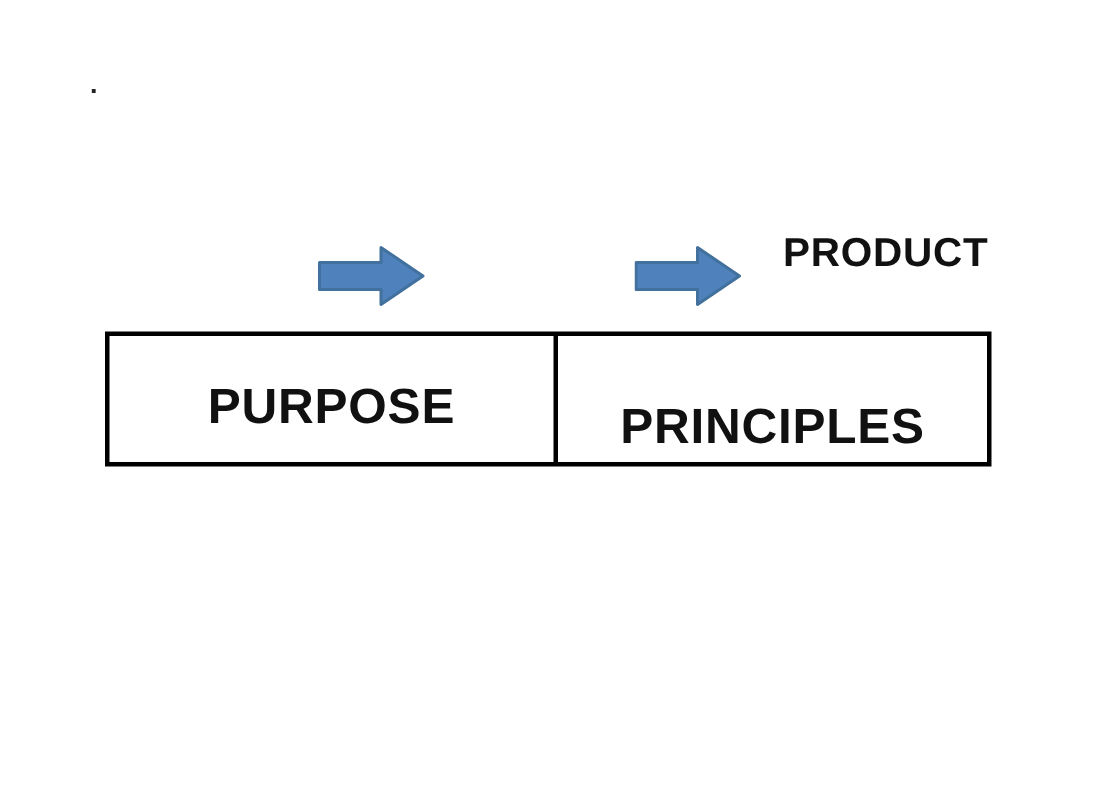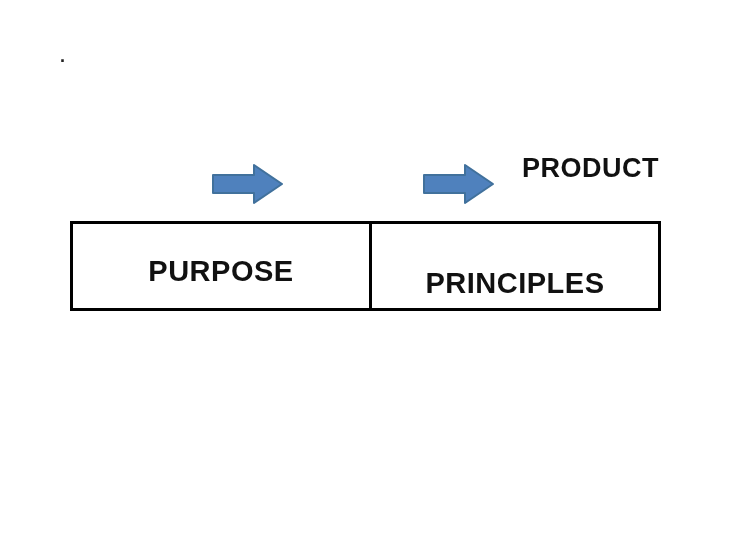--- a/index.html
+++ b/index.html
@@ -49,21 +49,21 @@
     width: 585px;
     height: 84px;
     border: 3px solid #000000;
     display: flex;
     background: #ffffff;
   }
   .box-cell {
     display: flex;
     align-items: center;
     justify-content: center;
-    font-size: 29px;
+    font-size: 33px;
     font-weight: 700;
     letter-spacing: 0.5px;
     color: #111111;
   }
   .box-purpose {
     width: 296px;
     border-right: 3px solid #000000;
   }
   .box-principles {
     flex: 1;

